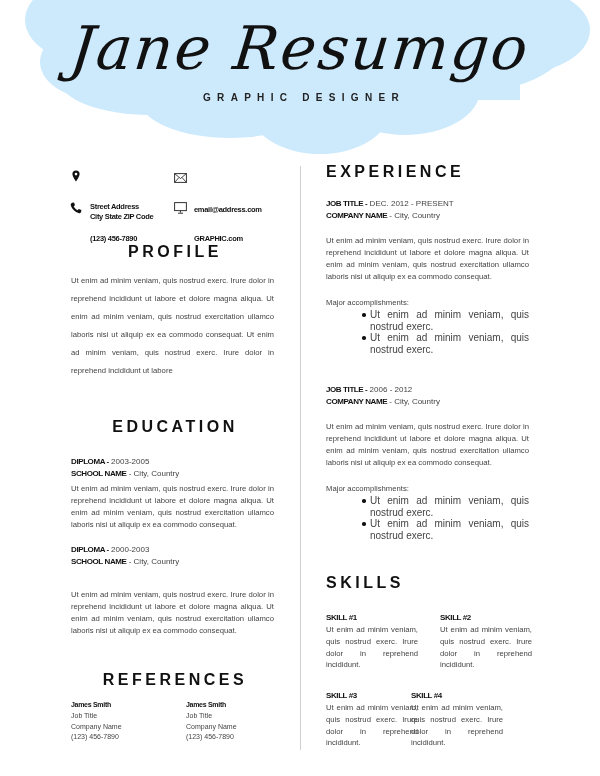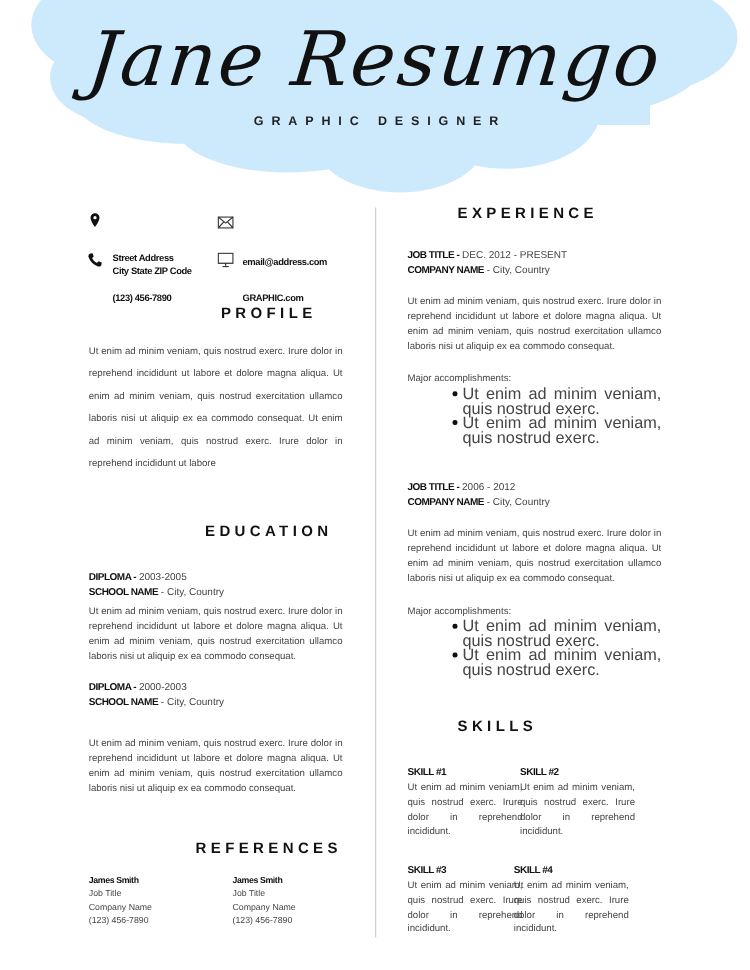--- a/index.html
+++ b/index.html
@@ -19,37 +19,37 @@
       font-size: 10px; font-weight: bold; letter-spacing: 6.3px; color: #222; z-index: 1;
       padding-left: 8px; box-sizing: border-box;
     }
     .divider { position: absolute; left: 300px; top: 166px; width: 1px; height: 584px; background: #cfcfcf; }
 
     .contact { position: absolute; left: 68px; top: 168px; width: 225px; font-size: 7.5px; font-weight: bold; letter-spacing: -0.3px; color: #111; }
     .contact .row { position: absolute; display: flex; align-items: flex-start; }
     .contact .ico { width: 14px; height: 12px; display: inline-block; margin-right: 6px; }
     .contact .txt { line-height: 10px; margin-top: 32px; }
 
-    .heading { font-weight: bold; letter-spacing: 3.5px; font-size: 12px; color: #111; position: absolute; margin-left: 40px; }
+    .heading { font-weight: bold; letter-spacing: 3.5px; font-size: 16px; color: #111; position: absolute; }
     .left-h { width: 230px; left: 60px; text-align: center; }
 
     .para { position: absolute; font-size: 7.7px; color: #444; text-align: justify; text-align-last: left; }
     .para.wide { line-height: 18px; }
     .para.tight { line-height: 12px; }
 
     .entry-title { position: absolute; font-size: 8px; color: #111; line-height: 12px; }
     .entry-title b { letter-spacing: -0.4px; }
     .entry-title span.light { color: #444; font-weight: normal; text-align: right; }
 
     .refs { position: absolute; left: 71px; top: 700px; width: 230px; font-size: 7px; line-height: 10.8px; color: #444; }
     .ref { position: absolute; top: 0; width: 110px; }
     .ref .nm { font-weight: bold; color: #111; letter-spacing: -0.3px; }
 
     .acc-label { position: absolute; font-size: 7.7px; color: #444; }
-    .bullets { position: absolute; font-size: 13px; color: #444; line-height: 11.5px; list-style: none; margin: 0; padding: 0; }
+    .bullets { position: absolute; font-size: 10px; color: #444; line-height: 11.5px; list-style: none; margin: 0; padding: 0; }
     .bullets li { position: relative; padding-left: 8px; text-align: justify; text-align-last: left; }
     .bullets li::before { content: ""; position: absolute; left: 0; top: 4px; width: 3.5px; height: 3.5px; border-radius: 50%; background: #111; }
 
     .skill { position: absolute; width: 92px; }
     .skill .st { font-size: 8px; font-weight: bold; color: #111; letter-spacing: -0.4px; line-height: 12px; }
     .skill .sd { font-size: 7.7px; color: #444; line-height: 11.8px; text-align: justify; text-align-last: left; }
   </style>
 </head>
 <body>
 
@@ -170,21 +170,21 @@
   <li>Ut enim ad minim veniam, quis nostrud exerc.</li>
   <li>Ut enim ad minim veniam, quis nostrud exerc.</li>
 </ul>
 
 <div class="heading" style="left:326px; top:574px;">SKILLS</div>
 
 <div class="skill" style="left:326px; top:612px;">
   <div class="st">SKILL #1</div>
   <div class="sd">Ut enim ad minim veniam, quis nostrud exerc. Irure dolor in reprehend incididunt.</div>
 </div>
-<div class="skill" style="left:416px; top:612px;">
+<div class="skill" style="left:440px; top:612px;">
   <div class="st">SKILL #2</div>
   <div class="sd">Ut enim ad minim veniam, quis nostrud exerc. Irure dolor in reprehend incididunt.</div>
 </div>
 <div class="skill" style="left:326px; top:690px;">
   <div class="st">SKILL #3</div>
   <div class="sd">Ut enim ad minim veniam, quis nostrud exerc. Irure dolor in reprehend incididunt.</div>
 </div>
 <div class="skill" style="left:411px; top:690px;">
   <div class="st">SKILL #4</div>
   <div class="sd">Ut enim ad minim veniam, quis nostrud exerc. Irure dolor in reprehend incididunt.</div>

